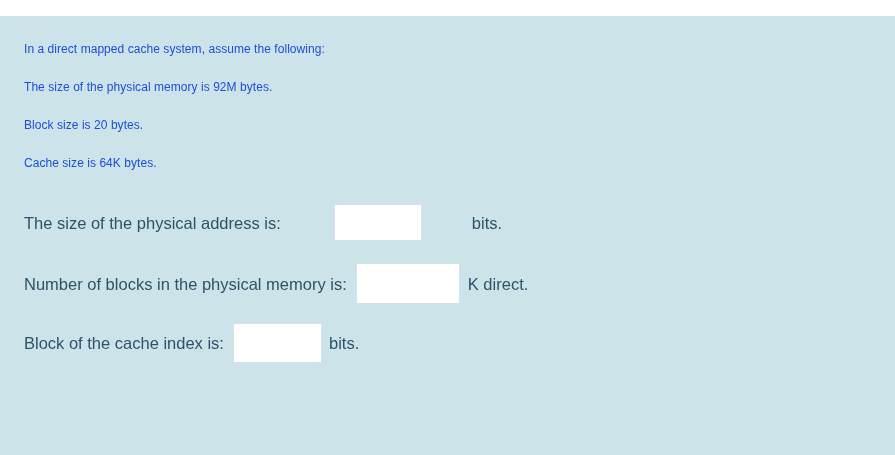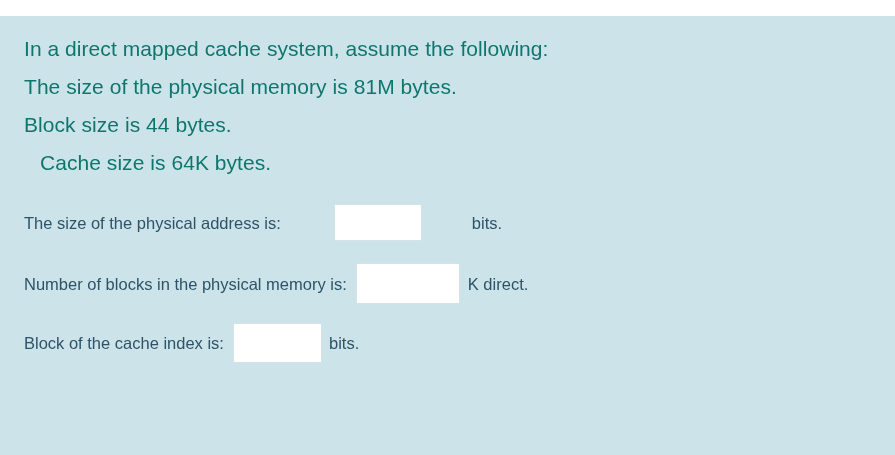--- a/index.html
+++ b/index.html
@@ -31,30 +31,30 @@
     position: absolute;
     left: 0;
     top: 16px;
     width: 895px;
     height: 439px;
     background: #cce4e9;
   }
   .stmt {
     position: absolute;
     left: 24px;
-    color: #0f766e;
-    font-size: 21px;
+    color: #1d4ed8;
+    font-size: 12px;
     line-height: 20px;
     white-space: nowrap;
     letter-spacing: 0.05px;
   }
   .stmt-1 { top: 23px; }
   .stmt-2 { top: 61px; }
   .stmt-3 { top: 99px; }
-  .stmt-4 { top: 137px; margin-left: 16px; }
+  .stmt-4 { top: 137px; }
 
   .qrow {
     position: absolute;
     left: 24px;
     display: flex;
     align-items: center;
     color: #2e5368;
     font-size: 16.5px;
     line-height: 20px;
     white-space: nowrap;
@@ -100,23 +100,23 @@
 <body>
 
 <div class="page">
 
   <div class="top-strip"></div>
 
   <div class="question-panel">
 
     <div class="stmt stmt-1">In a direct mapped cache system, assume the following:</div>
 
-    <div class="stmt stmt-2">The size of the physical memory is 81M bytes.</div>
+    <div class="stmt stmt-2">The size of the physical memory is 92M bytes.</div>
 
-    <div class="stmt stmt-3">Block size is 44 bytes.</div>
+    <div class="stmt stmt-3">Block size is 20 bytes.</div>
 
     <div class="stmt stmt-4">Cache size is 64K bytes.</div>
 
     <div class="qrow qrow-1">
       <span class="label">The size of the physical address is:</span>
       <input class="answer-input input-a" type="text" value="" style="">
       <span class="unit">bits.</span>
     </div>
 
     <div class="qrow qrow-2">

